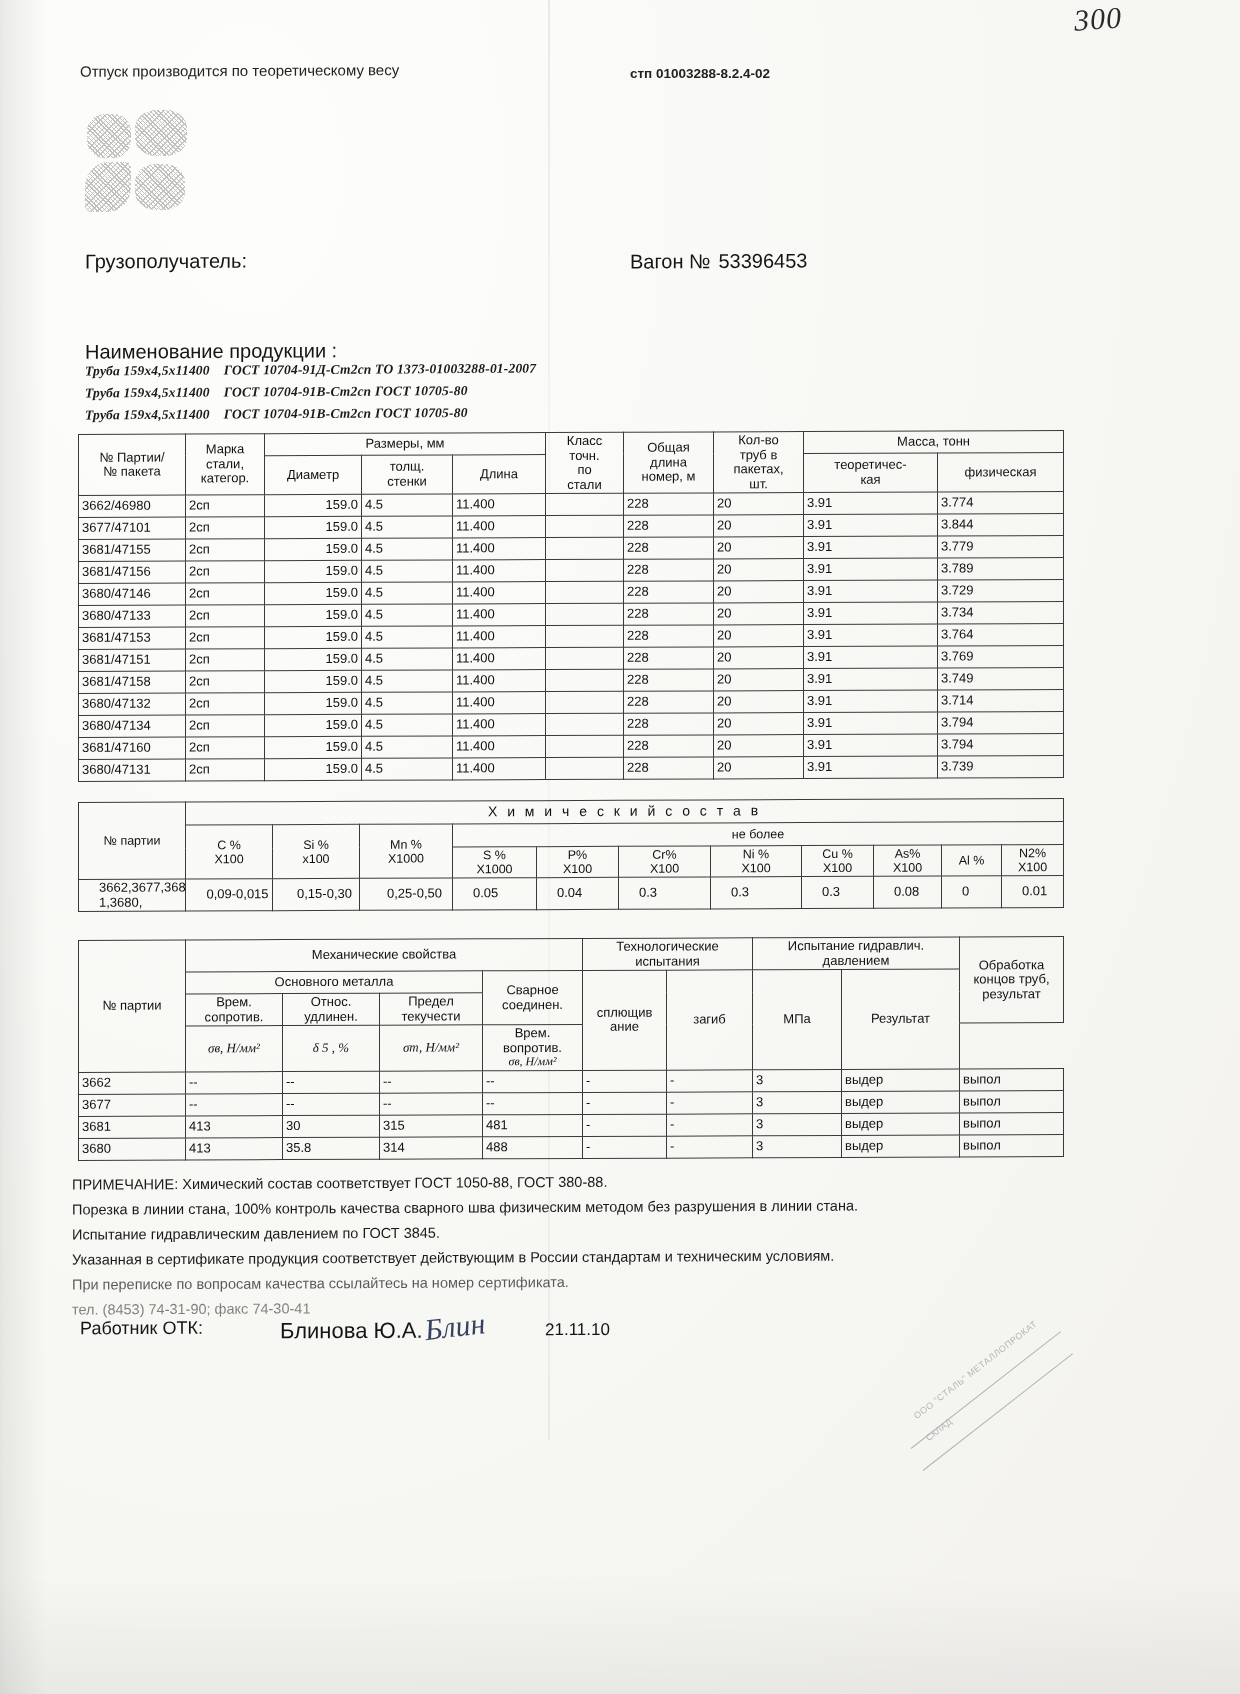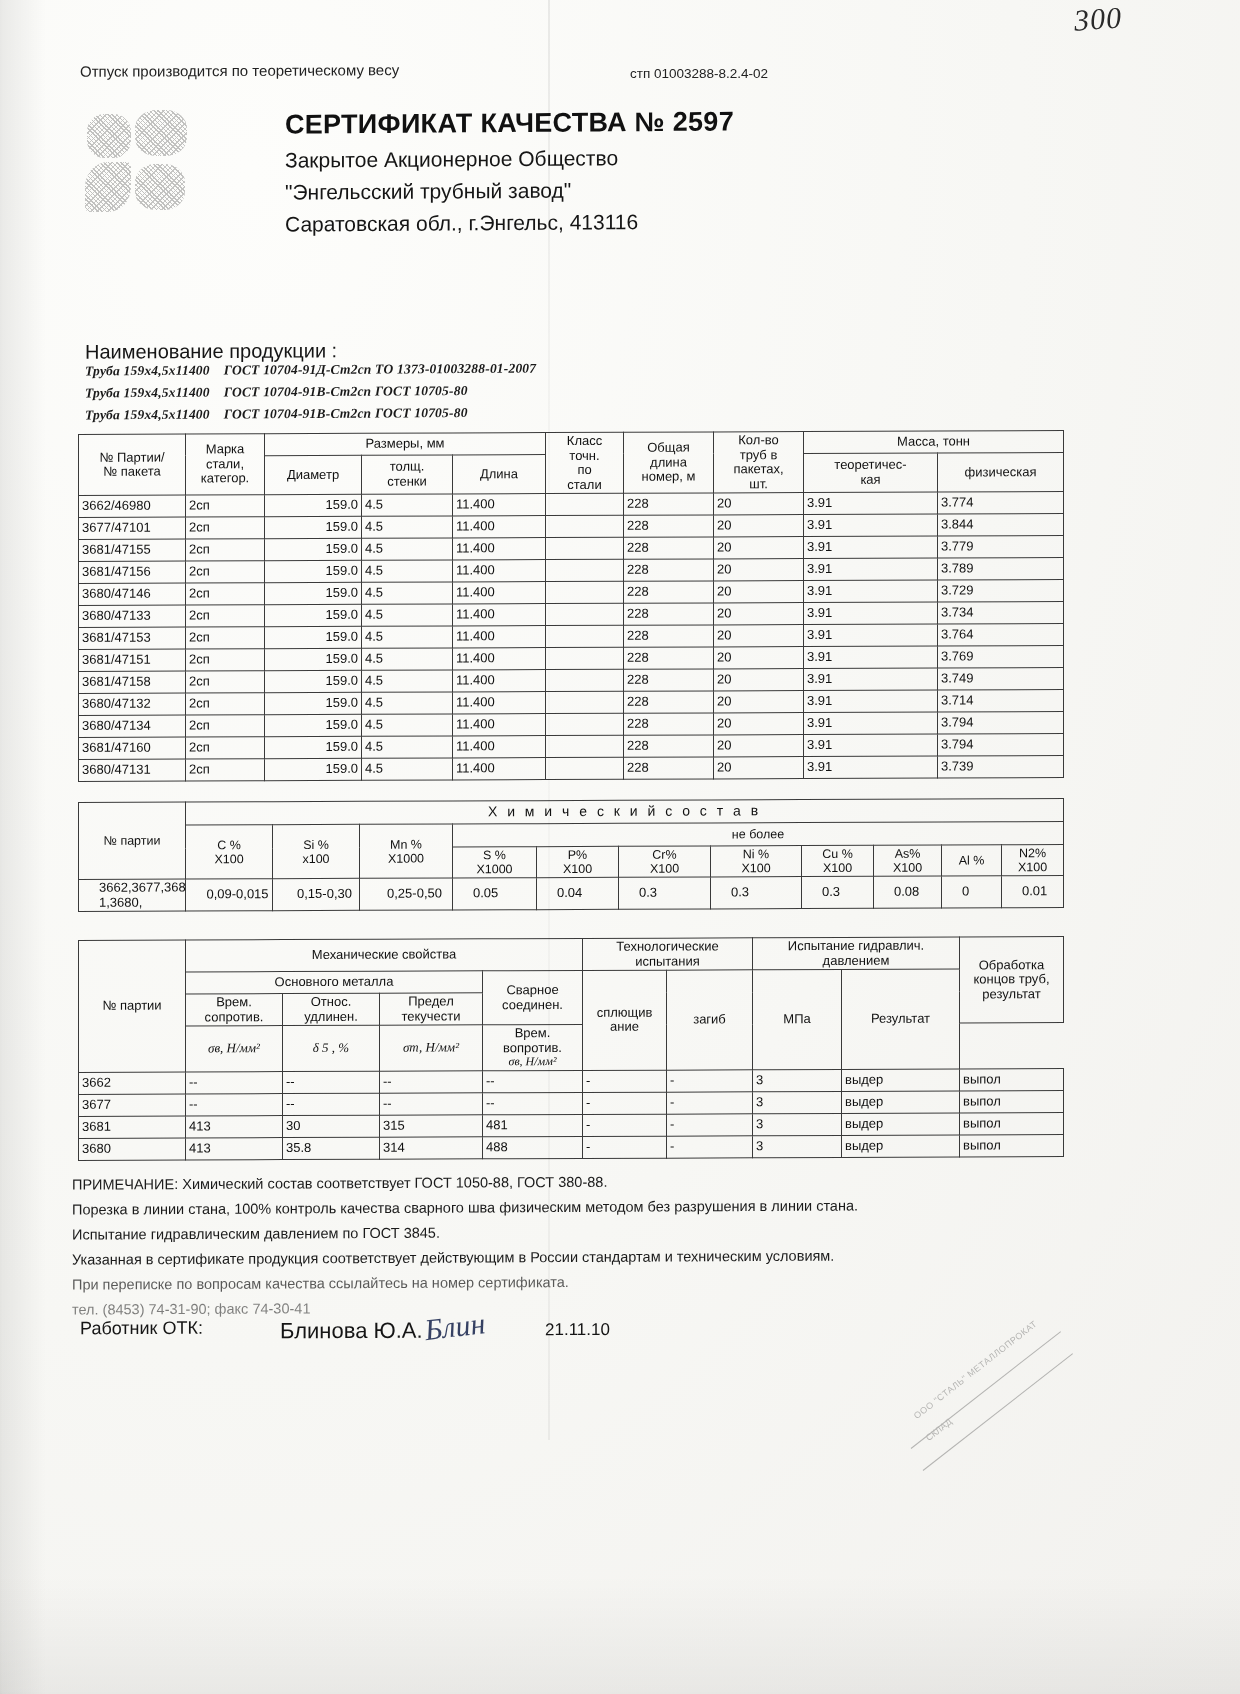--- a/index.html
+++ b/index.html
@@ -36,21 +36,21 @@
   }
 
   
   .topline{position:absolute;top:62px;left:80px;right:0;}
   .topline .left{
     position:absolute;left:0;top:0;font-size:15px;color:#222;
     transform:skewY(-0.3deg);
   }
   .topline .right{
     position:absolute;left:550px;top:4px;font-size:13.5px;color:#222;
-    font-weight:400;
+    font-weight:700;
   }
 
   
   .logo{
     position:absolute;left:85px;top:110px;width:105px;height:105px;
     opacity:.35;
   }
   .logo .blob{
     position:absolute;border-radius:40%;
     background:
@@ -195,28 +195,28 @@
     <div class="right">стп 01003288-8.2.4-02</div>
   </div>
 
   <div class="logo">
     <div class="blob b1"></div>
       <div class="blob b2"></div>
     <div class="blob b3"></div>
       <div class="blob b4"></div>
   </div>
 
-  <div class="certhead">
-    <div class="cert-title">СЕРТИФИКАТ КАЧЕСТВА №  2597</div>
-    <div class="cert-line">Закрытое Акционерное Общество</div>
-    <div class="cert-line">"Энгельсский трубный завод"</div>
-    <div class="cert-line">Саратовская обл., г.Энгельс, 413116</div>
-  </div>
 
   <div class="meta">
+    <div class="row">
+      <span class="lbl">Грузополучатель:</span>
+      <span class="rgt">
+        <span>Вагон №</span><span class="val">53396453</span>
+      </span>
+    </div>
   </div>
 
   <div class="prodname">Наименование продукции :</div>
   <div class="prodlist">
     <div><span>Труба 159х4,5х11400</span><span class="gap"></span><span>ГОСТ 10704-91Д-Ст2сп ТО 1373-01003288-01-2007</span></div>
     <div><span>Труба 159х4,5х11400</span><span class="gap"></span><span>ГОСТ 10704-91В-Ст2сп ГОСТ 10705-80</span></div>
     <div><span>Труба 159х4,5х11400</span><span class="gap"></span><span>ГОСТ 10704-91В-Ст2сп ГОСТ 10705-80</span></div>
   </div>
 
   <div class="tbl-main">

